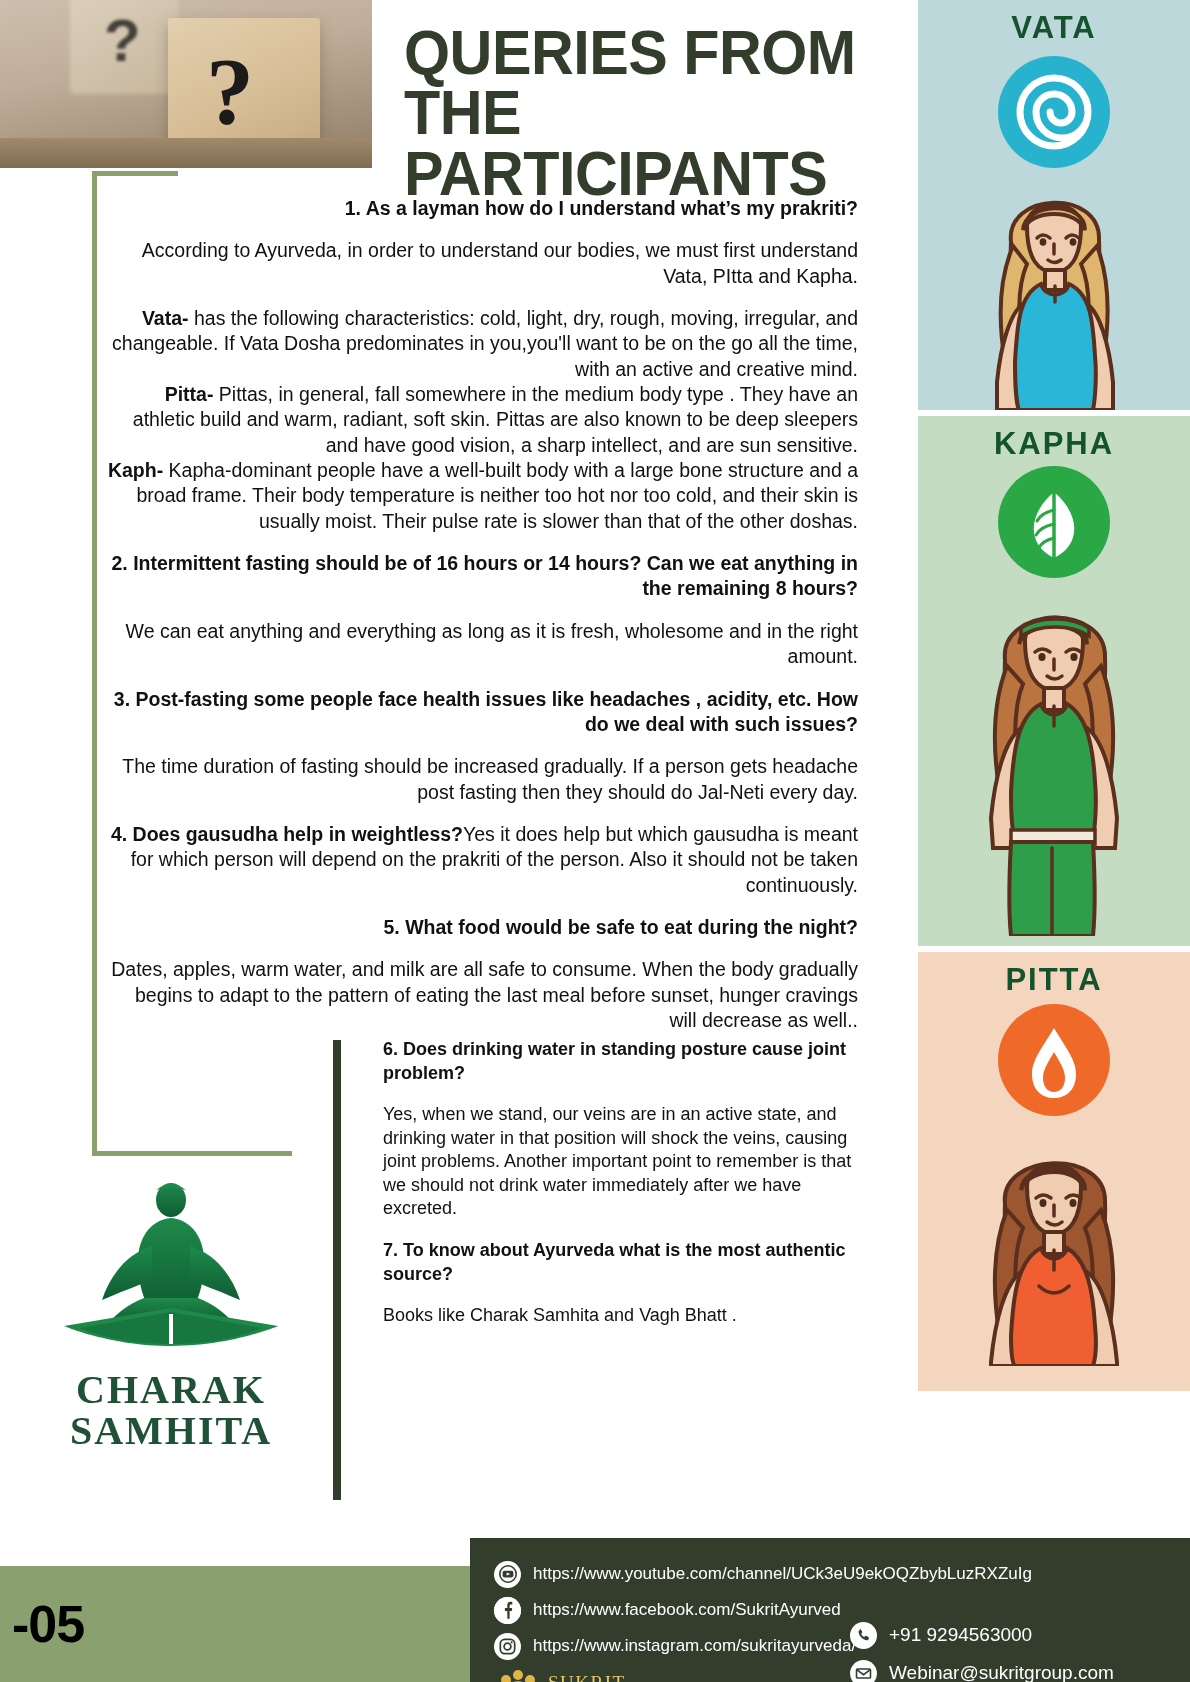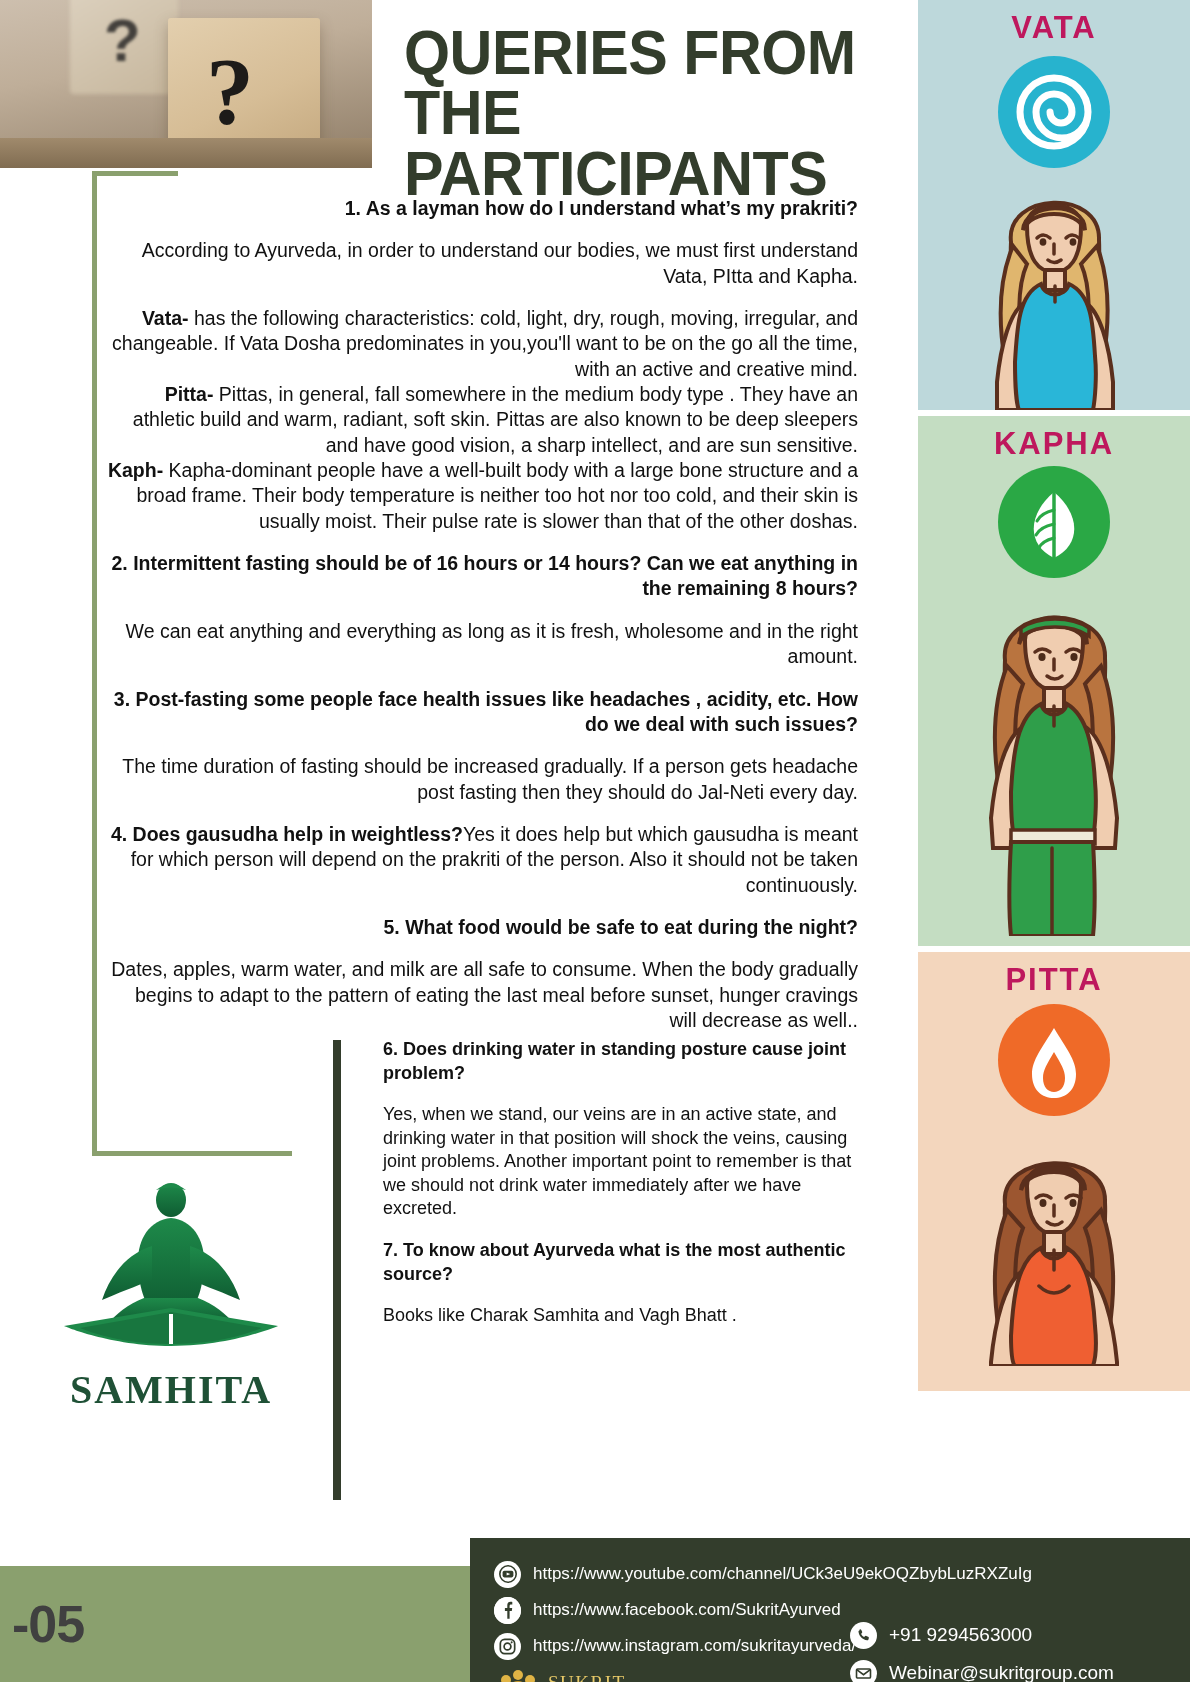--- a/index.html
+++ b/index.html
@@ -93,21 +93,21 @@
 
   
   .rail { position: absolute; right: 0; top: 0; width: 272px; height: 1365px; }
   .panel { position: absolute; left: 0; width: 272px; overflow: hidden; }
   .p-vata  { top: 0;    height: 410px; background: #bdd8db; }
   .p-kapha { top: 416px;height: 530px; background: #c4ddc2; }
   .p-pitta { top: 952px;height: 439px; background: #f3d6bd; }
   .panel .label {
     position: absolute; left: 0; right: 0; top: 10px; text-align: center;
     font-family: "Liberation Sans", sans-serif; font-weight: 700;
-    font-size: 31px; letter-spacing: 2px; color: #be185d;
+    font-size: 31px; letter-spacing: 2px; color: #14532d;
   }
   .badge {
     position: absolute; left: 50%; transform: translateX(-50%);
     width: 112px; height: 112px; border-radius: 50%;
   }
   .b-vata  { top: 56px;  background: #27b3ce; }
   .b-kapha { top: 50px;  background: #2aa845; }
   .b-pitta { top: 52px;  background: #ef6a28; }
   .badge svg { position:absolute; left:0; top:0; }
 
@@ -155,21 +155,21 @@
   .sukrit .s3 { font-size: 6px; letter-spacing:1px; color:#c9ae58; }
 
   
   .bottom-bar {
     position: absolute; left: 0; bottom: 0; width: 470px; height: 116px;
     background: #8aa06e;
   }
   .pageno {
     position: absolute; left: 12px; top: 28px;
     font-family:"Liberation Sans Narrow","Liberation Sans",sans-serif;
-    font-weight: 700; font-size: 52px; color: #404040; letter-spacing:-1px;
+    font-weight: 700; font-size: 52px; color: #000000; letter-spacing:-1px;
   }
 </style>
 </head>
 <body>
 
 <div class="page">
 
   <div class="hero-photo">
     <div class="blur-cube"></div>
     <div class="blur-q">?</div>
@@ -306,20 +306,21 @@
         <path d="M116 10 q15 -12 30 0 q-15 -5 -30 0Z" fill="#1e8a4a"></path>
         <path d="M131 38 C108 40 96 62 98 88 C100 112 106 124 112 132 L150 132 C156 124 162 112 164 88 C166 62 154 40 131 38Z" fill="url(#gg)"></path>
         <path d="M112 66 C86 74 70 96 62 120 C76 114 96 106 112 100Z" fill="url(#gg)"></path>
         <path d="M150 66 C176 74 192 96 200 120 C186 114 166 106 150 100Z" fill="url(#gg)"></path>
         <path d="M104 118 C88 124 76 134 68 144 L194 144 C186 134 174 124 158 118Z" fill="url(#gg)"></path>
         <path d="M131 128 L24 146 C24 146 70 166 131 166 C192 166 238 146 238 146Z" fill="#1e8a4a"></path>
         <path d="M131 132 L40 148 C70 160 100 164 131 164 C162 164 192 160 222 148Z" fill="#18763f"></path>
         <path d="M131 134 L131 164" stroke="#ffffff" stroke-width="4"></path>
       </svg>
     </div>
+    <div class="name">CHARAK</div>
     <div class="name">SAMHITA</div>
   </div>
 
   <div class="footer">
 
     <div class="f-links">
       <div class="f-row">
         <span class="ic">
           <svg width="18" height="18" viewBox="0 0 18 18">
             <circle cx="9" cy="9" r="8.2" fill="none" stroke="#333d2c" stroke-width="1.6"></circle>

